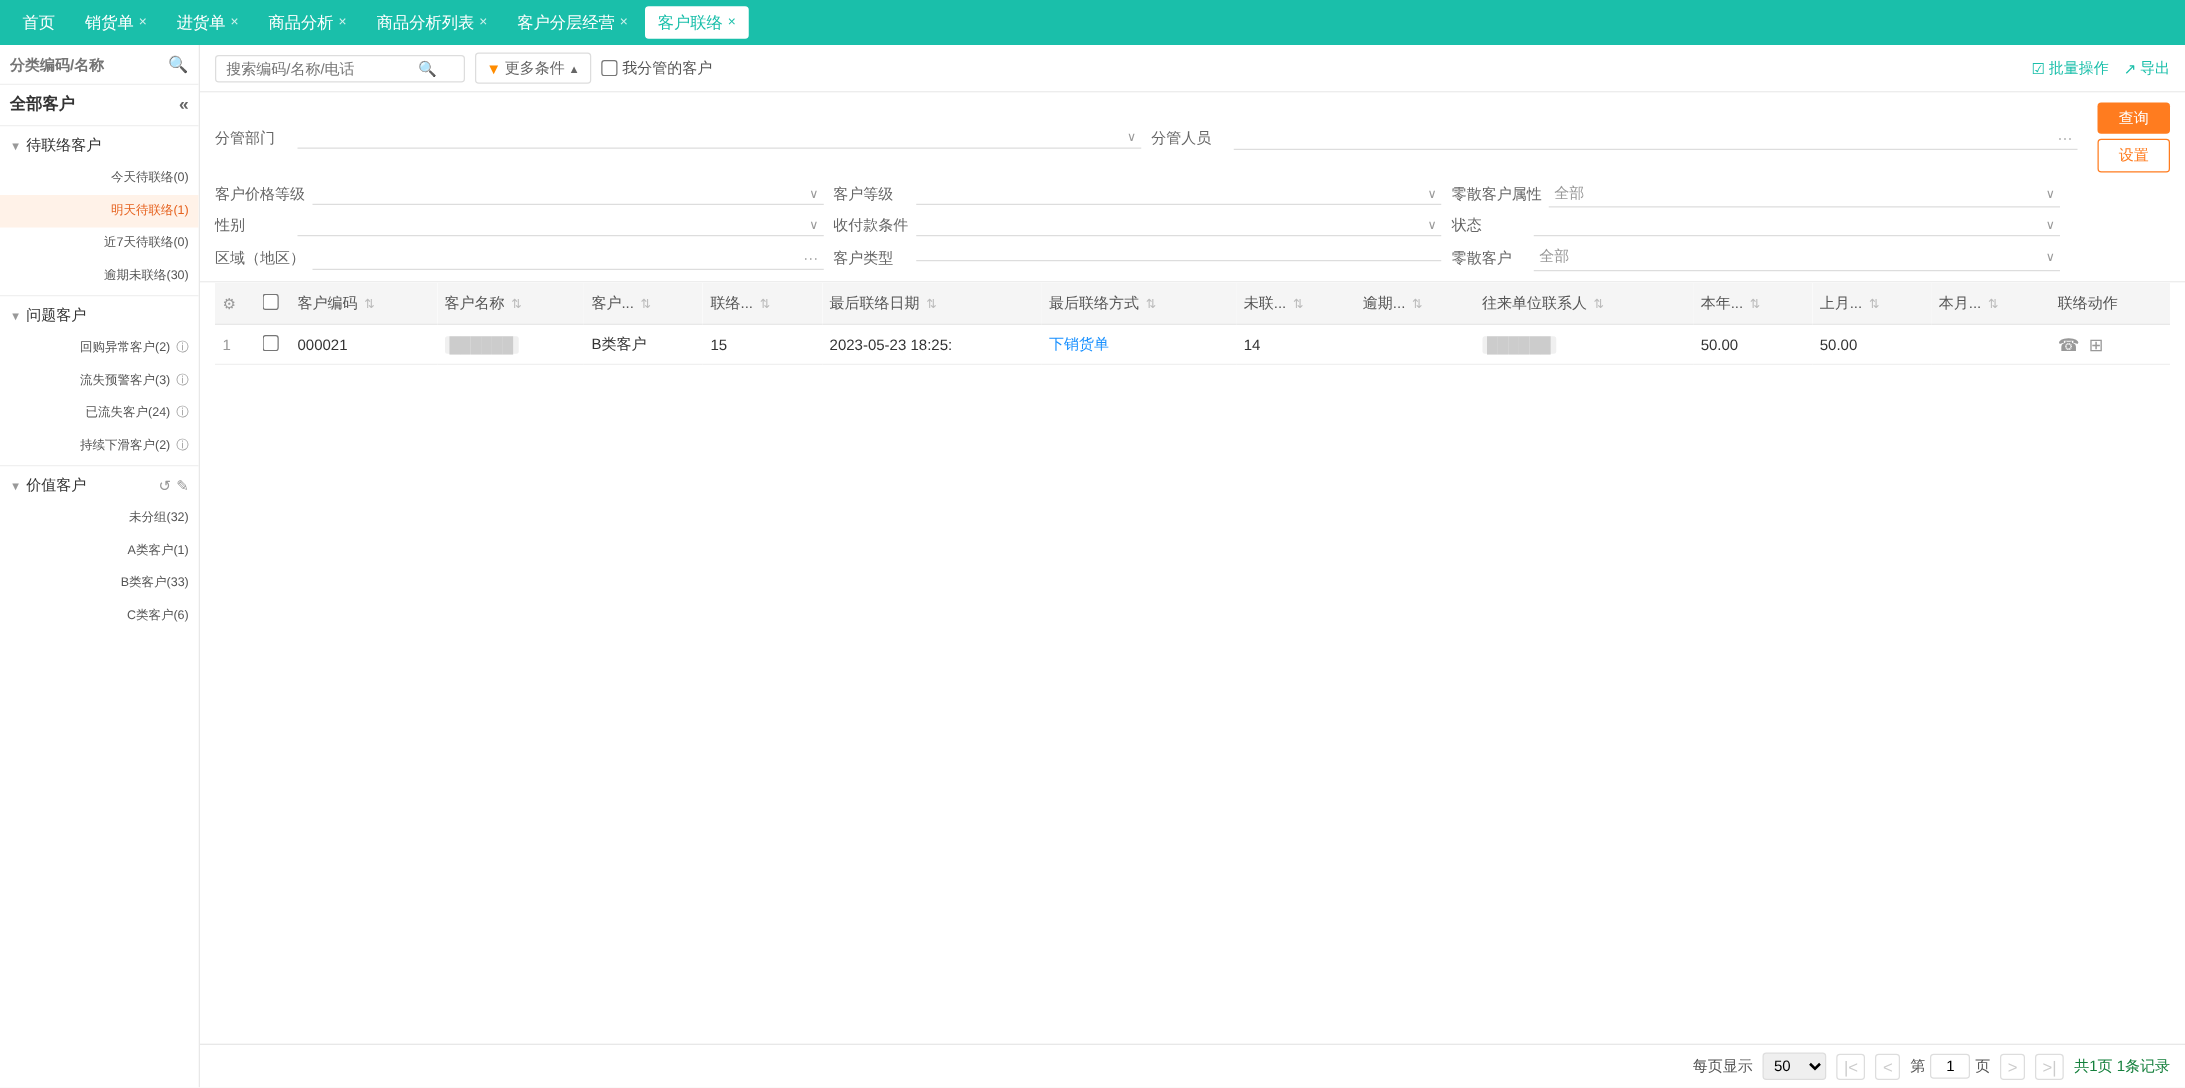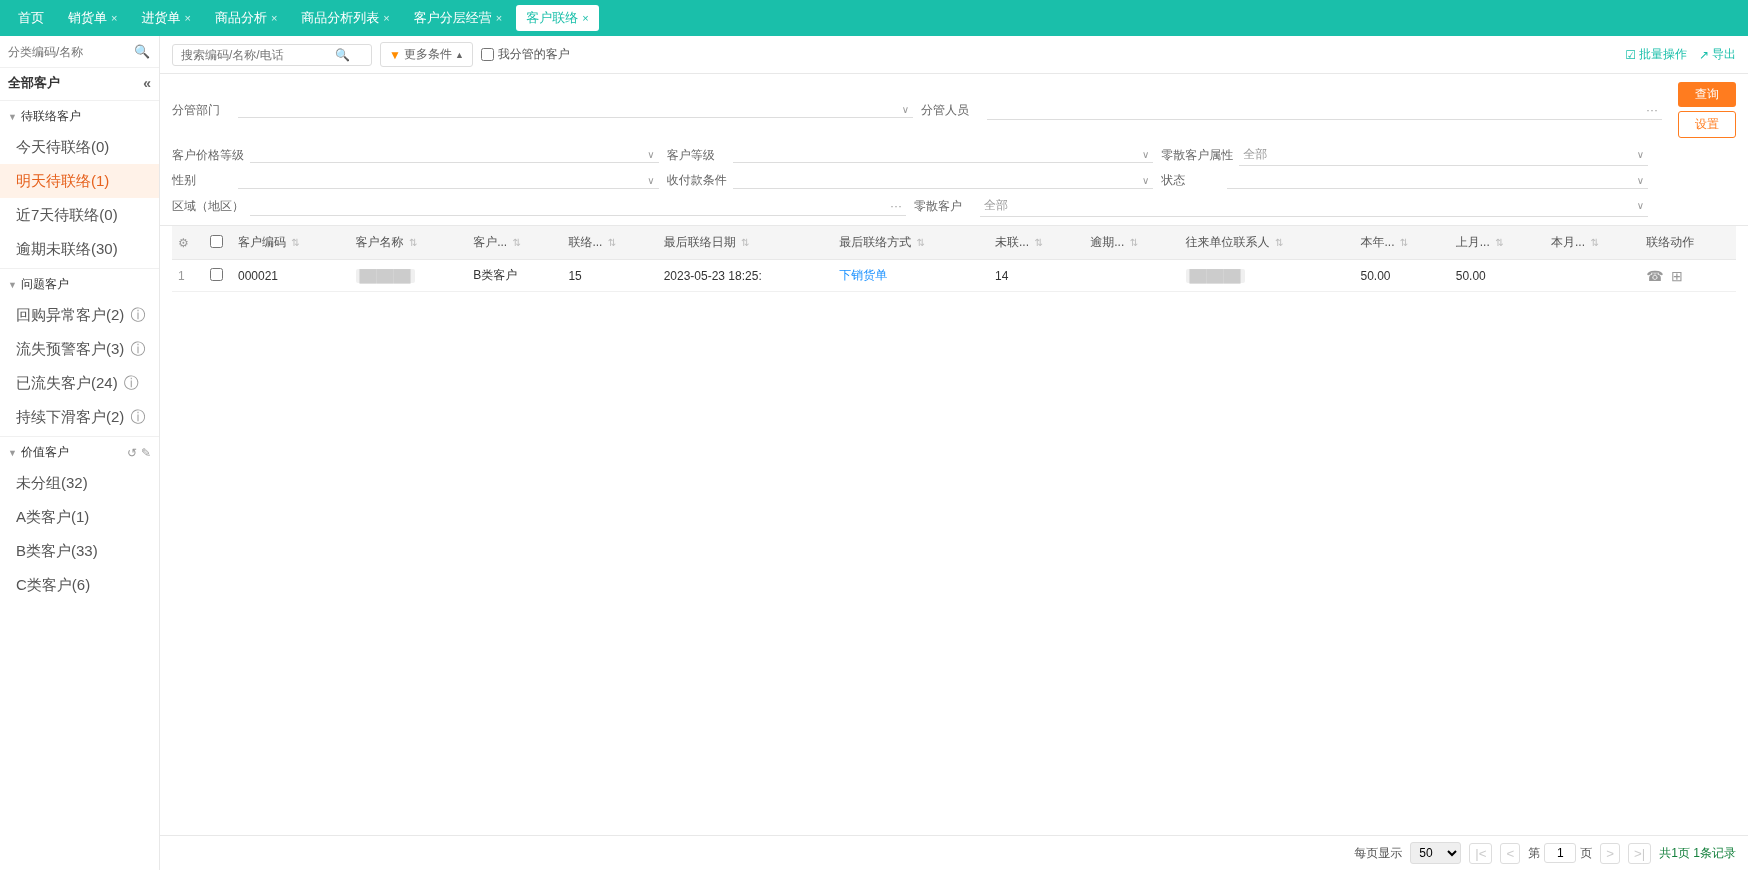--- a/index.html
+++ b/index.html
@@ -46,29 +46,31 @@
       align-items: center;
       border-bottom: 1px solid #f0f0f0;
       gap: 4px;
     }
     .sidebar-search input {
       border: none;
       outline: none;
       font-size: 12px;
       width: 100%;
       color: #c2410c;
+      font-weight: bold;
     }
     .sidebar-search-icon { color: #999; font-size: 13px; cursor: pointer; }
     .sidebar-collapse { color: #666; cursor: pointer; font-size: 14px; }
     .sidebar-item {
       padding: 5px 8px 5px 16px;
-      font-size: 15px;
+      font-size: 10px;
       color: #555;
       cursor: pointer;
       line-height: 1.6;
+      text-align: right;
     }
     .sidebar-item.active { background: #fff2e8; color: #e6621e; }
     .sidebar-group-label {
       padding: 5px 8px;
       font-size: 12px;
       color: #333;
       cursor: pointer;
       display: flex;
       align-items: center;
       gap: 4px;
@@ -476,20 +478,26 @@
         </div>
         <div style="min-width:80px;"></div>
       </div>
 
       <div class="filter-row">
         <div class="filter-item">
           <span class="filter-label">区域（地区）</span>
           <div class="filter-select">
             <span></span>
             <span class="dots">···</span>
+          </div>
+        </div>
+        <div class="filter-item">
+          <span class="filter-label">客户类型</span>
+          <div class="filter-select">
+            <span></span>
           </div>
         </div>
         <div class="filter-item">
           <span class="filter-label">零散客户</span>
           <div class="filter-select">
             <span>全部</span>
             <span class="chevron-down">∨</span>
           </div>
         </div>
         <div style="min-width:80px;"></div>

